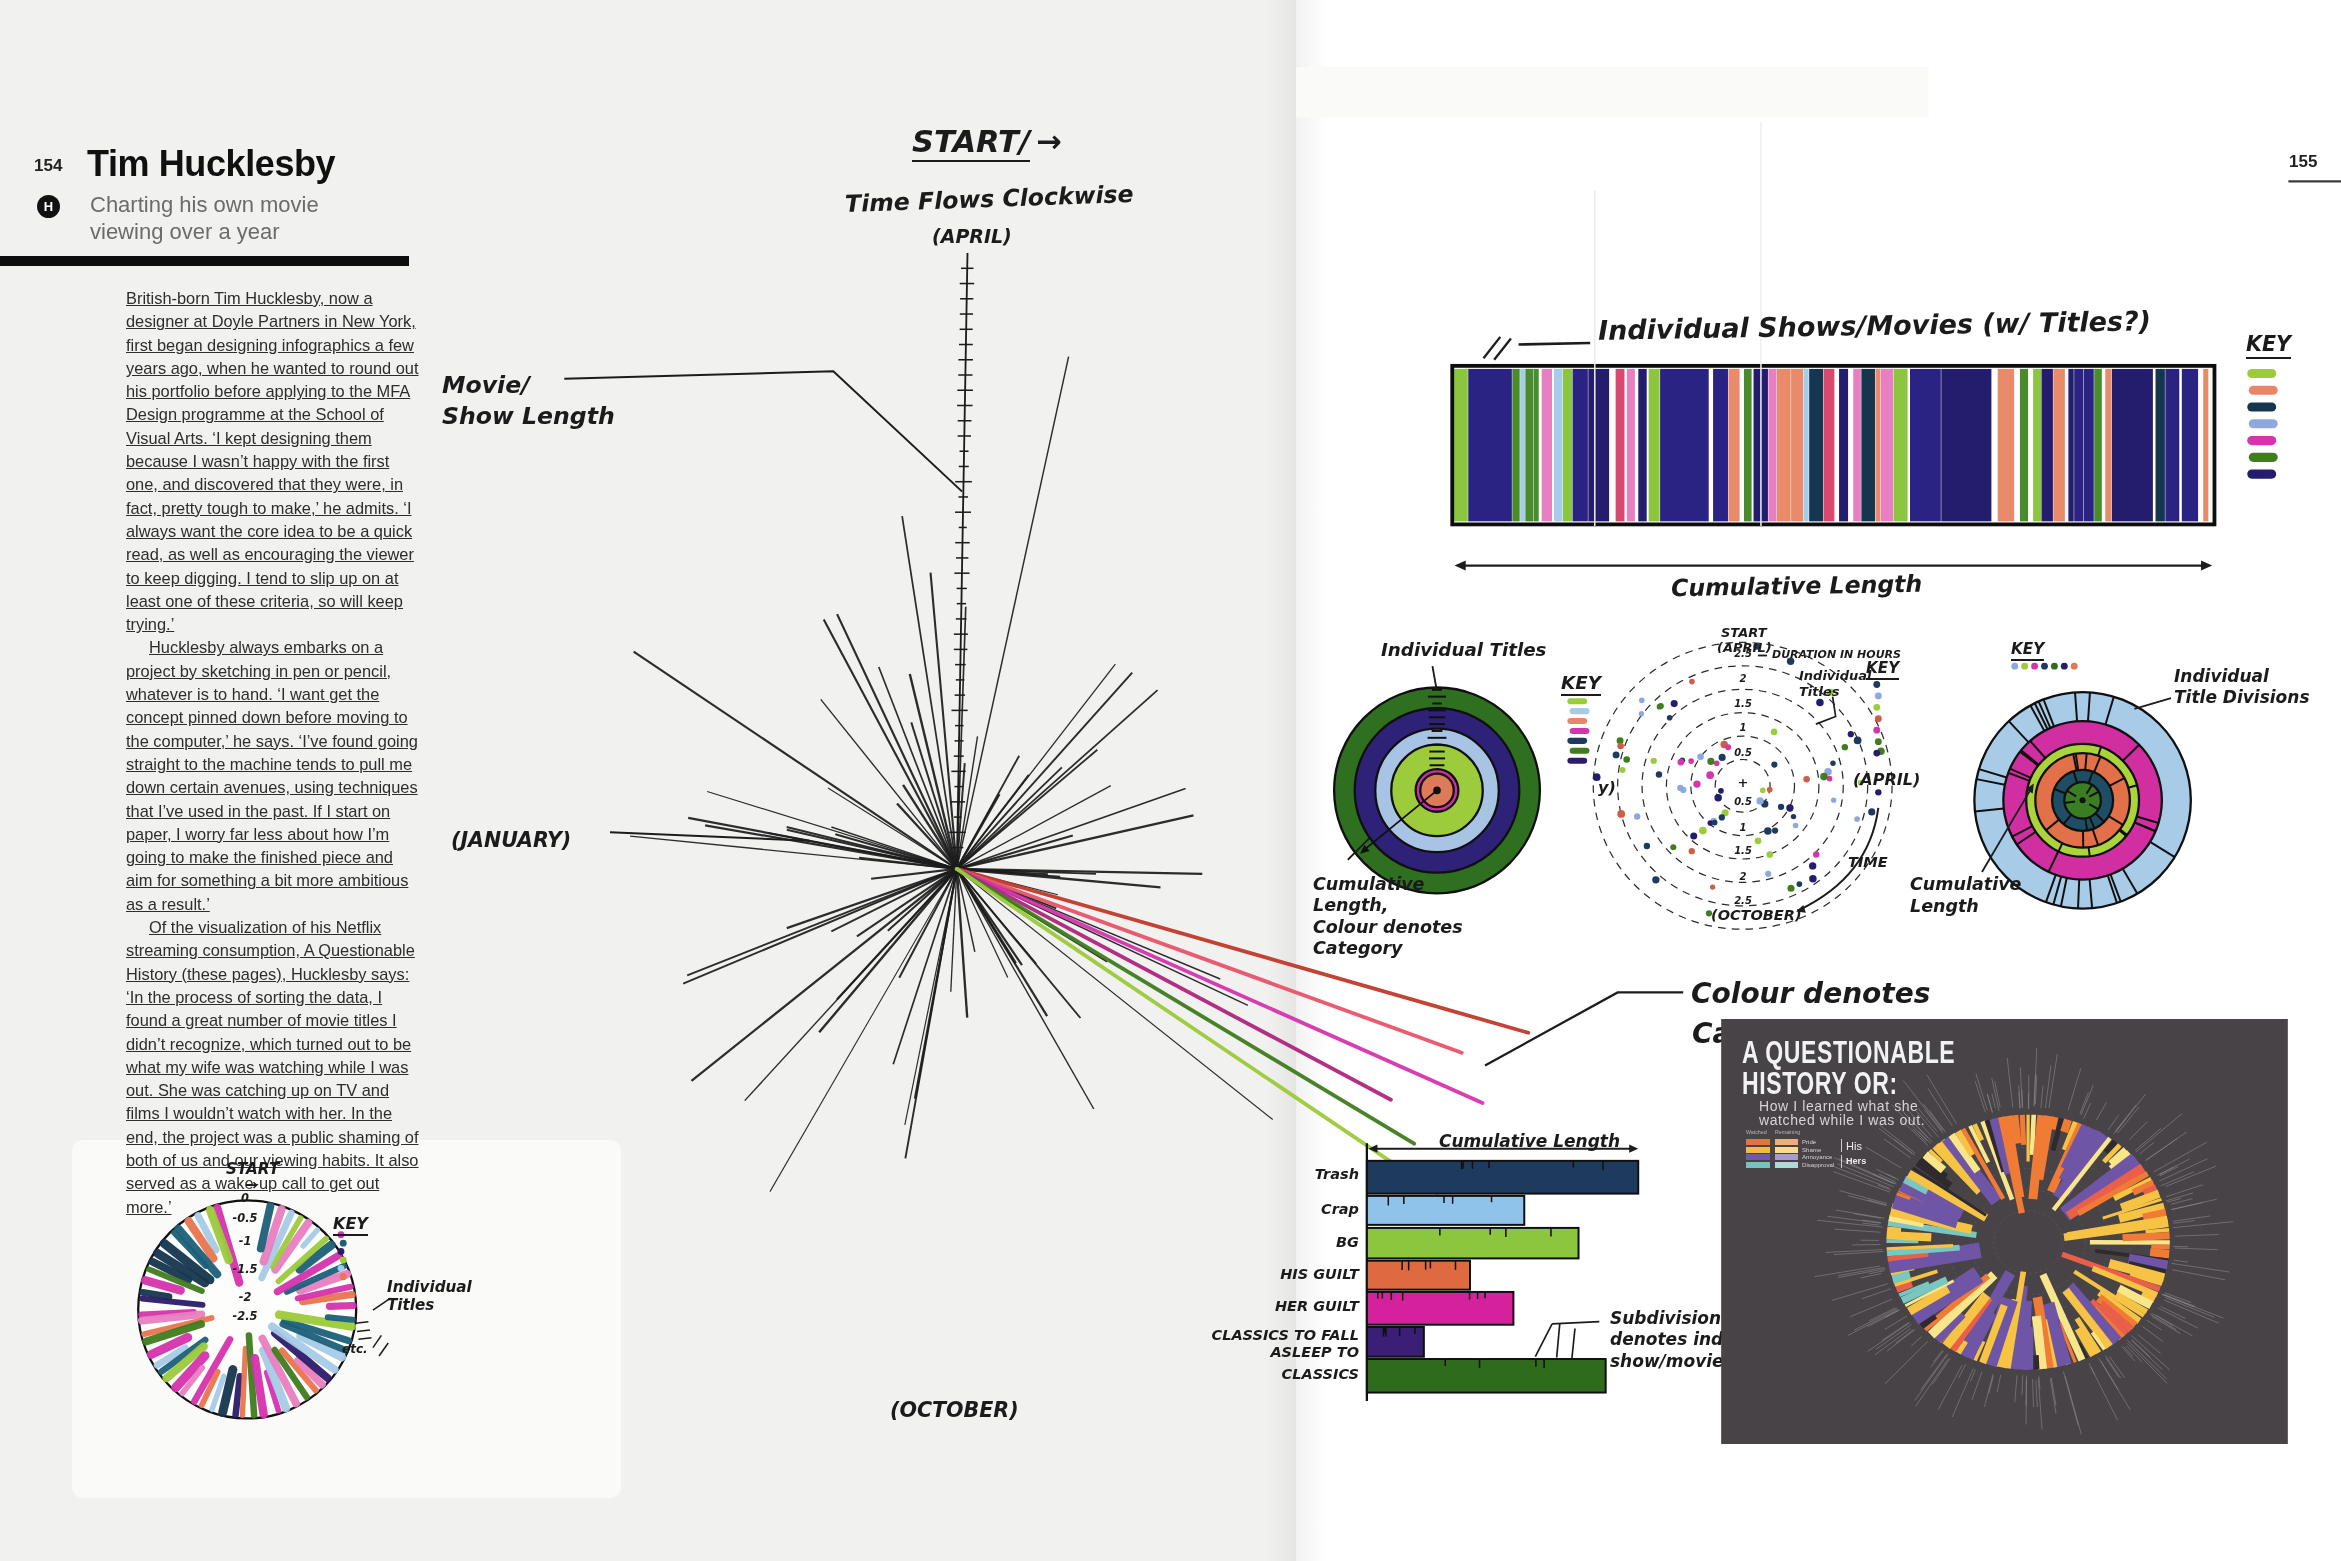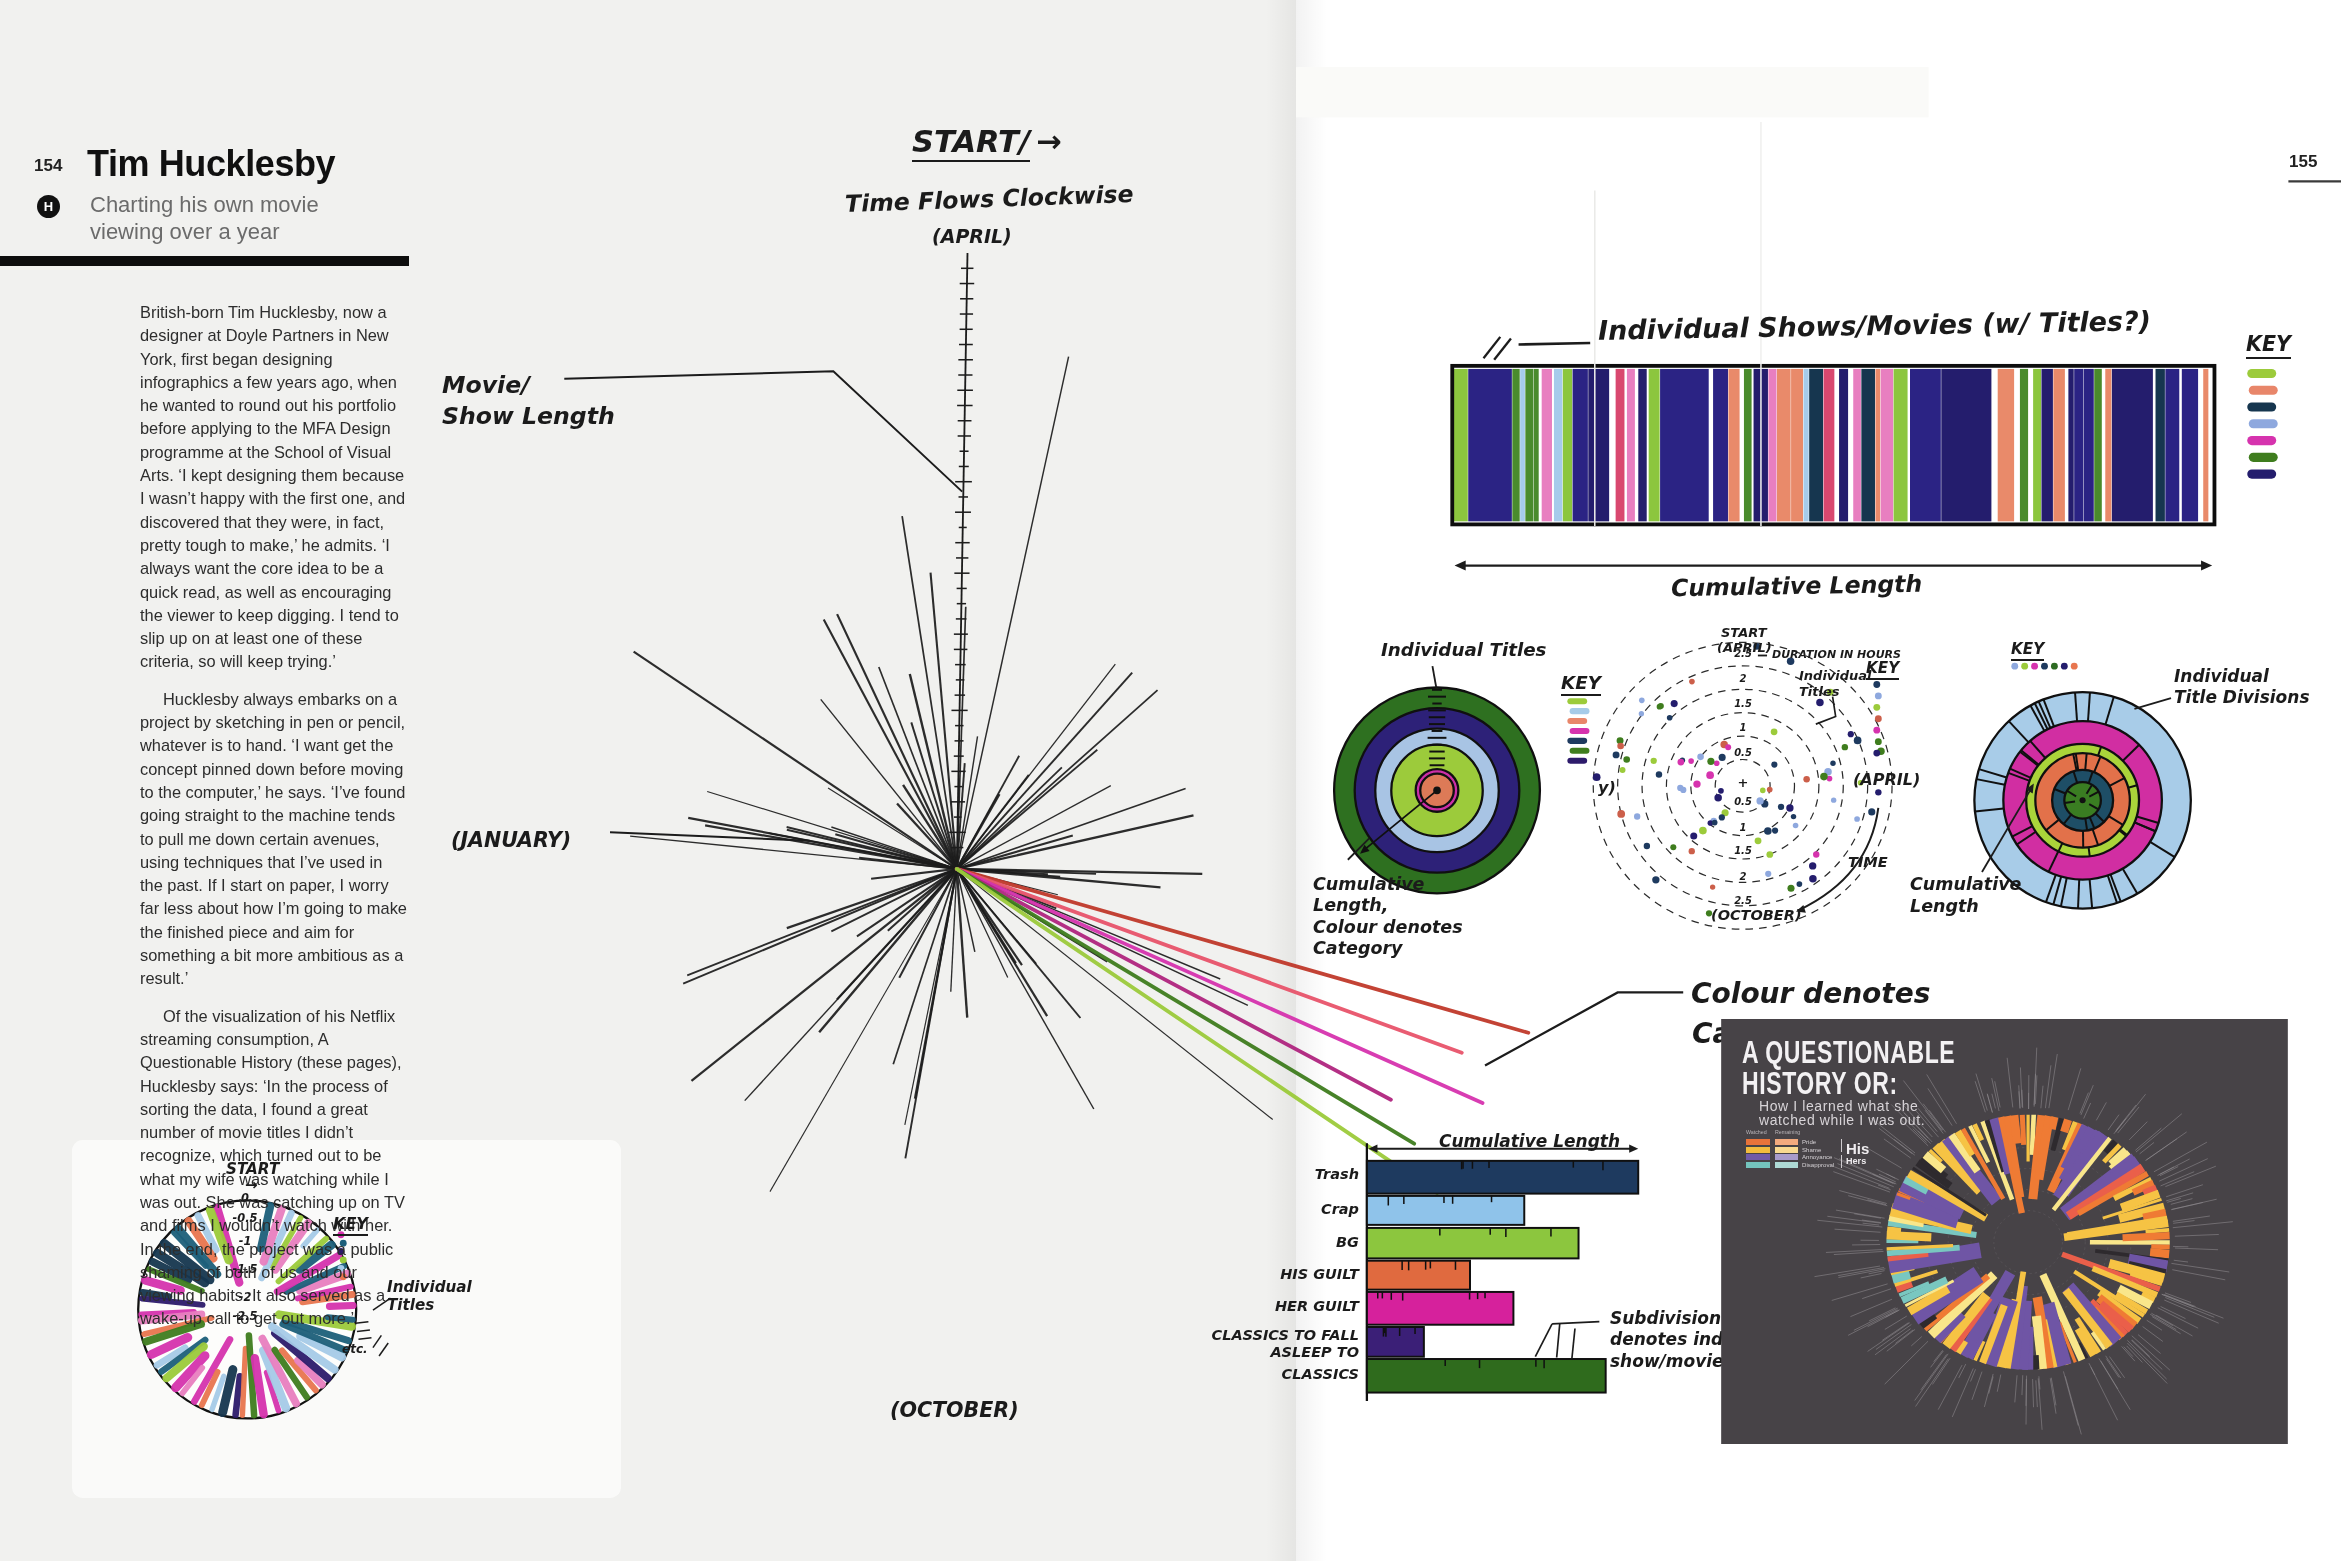--- a/index.html
+++ b/index.html
@@ -14,21 +14,21 @@
   .lab{position:absolute;z-index:4;white-space:nowrap;}
   .hand{font-family:"DejaVu Sans",sans-serif;font-style:italic;font-weight:bold;color:#1b1b1b;}
   .u{border-bottom:2.3px solid #1b1b1b;padding-bottom:0.8px;}
   .pagenum{font-size:17px;font-weight:bold;color:#222;}
   .h-badge{position:absolute;left:37px;top:195px;width:23px;height:23px;border-radius:50%;
            background:#111;color:#fff;font-weight:bold;font-size:13px;text-align:center;line-height:23px;z-index:4;}
   .title{position:absolute;left:87px;top:143px;font-size:36px;font-weight:bold;color:#101010;z-index:4;letter-spacing:-0.4px;}
   .subtitle{position:absolute;left:90px;top:191px;font-size:22px;color:#6b6b6b;line-height:1.24;z-index:4;}
   .rule{position:absolute;left:0;top:256px;width:409px;height:10px;background:#0d0d0d;z-index:4;}
   .bodycol{position:absolute;left:126px;top:287px;width:296px;font-size:16.4px;line-height:1.42;color:#2d2d2d;z-index:4;text-align:left;}
-  .bodycol p{margin:14px;}
+  .bodycol p{margin:0;text-decoration:underline;}
   .bodycol p+p{text-indent:23px;}
   #poster{position:absolute;left:1721px;top:1019px;width:567px;height:425px;z-index:5;overflow:hidden;}
   #poster-art{position:absolute;left:0;top:0;}
   .poster-title{position:absolute;left:21.3px;font-weight:bold;color:#f3f1f3;font-size:32px;
                 letter-spacing:0.8px;transform:scaleX(.72);transform-origin:0 0;z-index:2;font-family:"Liberation Sans",sans-serif;}
   .poster-sub{position:absolute;left:38px;font-size:14px;color:#d8d4d8;letter-spacing:0.6px;z-index:2;}
   #poster-key{position:absolute;left:25px;top:120px;width:160px;height:49px;z-index:2;font-family:"Liberation Sans",sans-serif;}
 </style>
 </head>
 <body>
@@ -1027,18 +1027,18 @@
         <div style="position: absolute; left: 29px; top: 7.6px; width: 23px; height: 6.1px; background: rgb(248, 218, 144);"></div>
         <div style="position: absolute; left: 56px; top: 7.6px; font-size: 6.1px; line-height: 6.1px; color: rgb(213, 209, 213);">Shame</div>
         <div style="position: absolute; left: 0px; top: 15.2px; width: 24.4px; height: 6.1px; background: rgb(111, 90, 168);"></div>
         <div style="position: absolute; left: 29px; top: 15.2px; width: 23px; height: 6.1px; background: rgb(167, 155, 203);"></div>
         <div style="position: absolute; left: 56px; top: 15.2px; font-size: 6.1px; line-height: 6.1px; color: rgb(213, 209, 213);">Annoyance</div>
         <div style="position: absolute; left: 0px; top: 23px; width: 24.4px; height: 6.1px; background: rgb(116, 196, 189);"></div>
         <div style="position: absolute; left: 29px; top: 23px; width: 23px; height: 6.1px; background: rgb(174, 218, 213);"></div>
         <div style="position: absolute; left: 56px; top: 23px; font-size: 6.1px; line-height: 6.1px; color: rgb(213, 209, 213);">Disapproval</div>
         <div style="position: absolute; left: 95px; top: 0px; width: 0.8px; height: 13px; background: rgb(207, 203, 207);"></div>
         <div style="position: absolute; left: 95px; top: 16px; width: 0.8px; height: 13px; background: rgb(207, 203, 207);"></div>
-        <div style="position: absolute; left: 100px; top: 0.8px; font-size: 15px; font-weight: bold; color: rgb(239, 236, 239);">His</div>
+        <div style="position: absolute; left: 100px; top: 0.8px; font-size: 11px; font-weight: normal; color: rgb(239, 236, 239);">His</div>
         <div style="position: absolute; left: 100px; top: 17px; font-size: 9.1px; font-weight: bold; color: rgb(239, 236, 239);">Hers</div>
       </div>
   </div>
 </div>
 
 
 </body></html>

